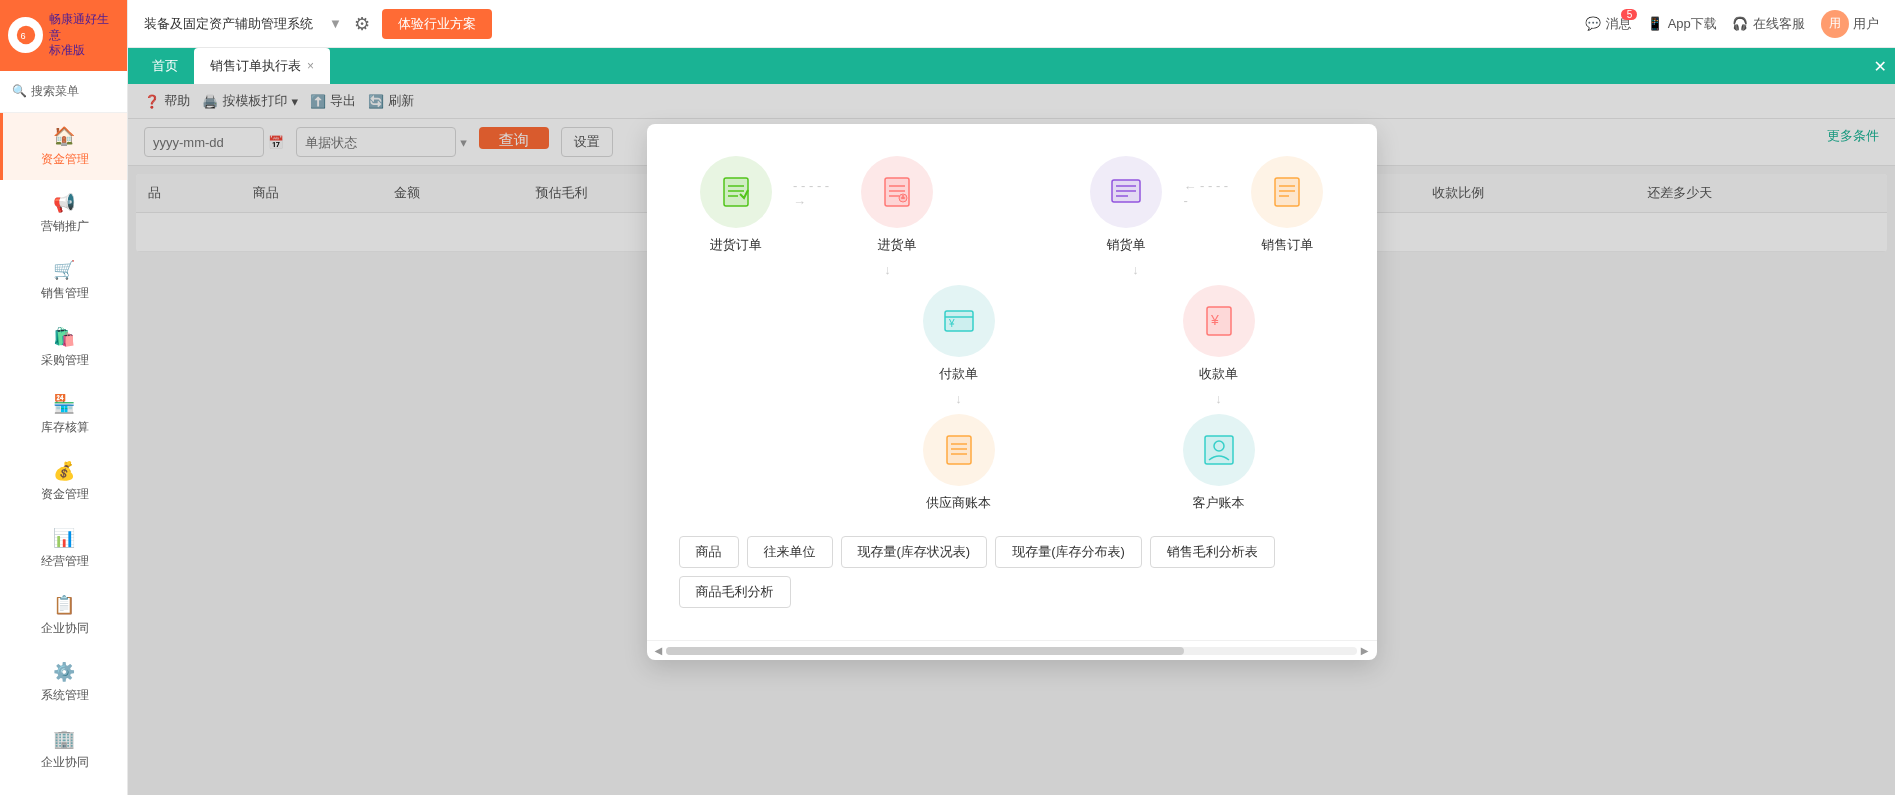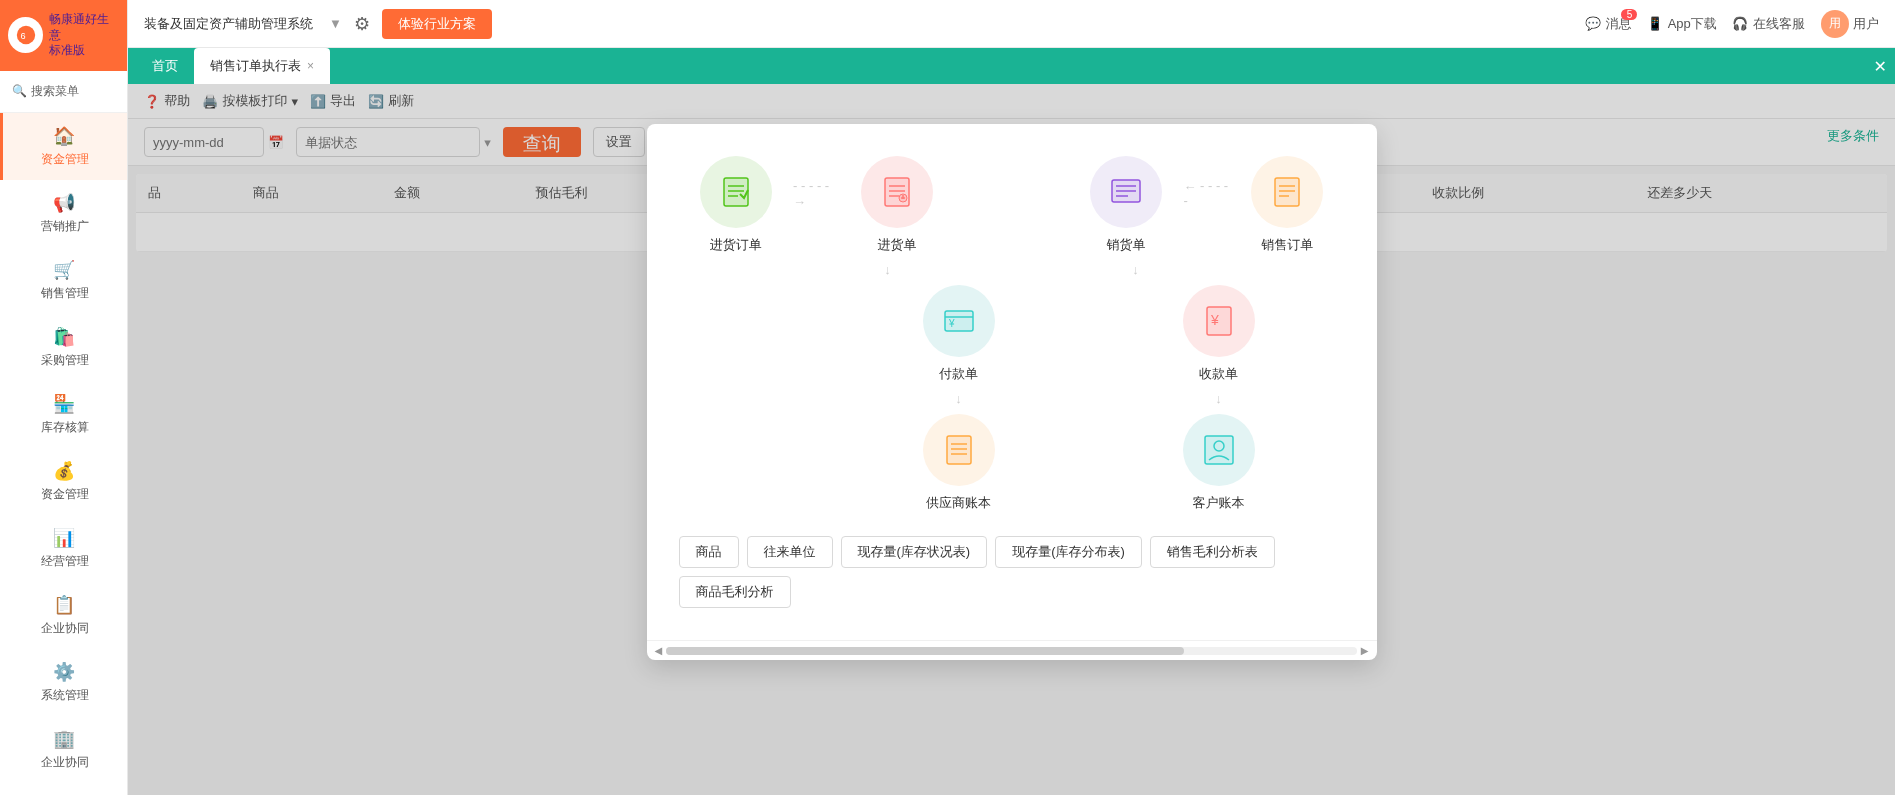--- a/index.html
+++ b/index.html
@@ -46,25 +46,25 @@
 
     
     .page-area { flex: 1; background: #f5f5f5; position: relative; overflow: hidden; }
 
     
     .page-toolbar { background: #fff; padding: 8px 16px; display: flex; align-items: center; gap: 12px; border-bottom: 1px solid #e8e8e8; }
     .toolbar-btn { display: flex; align-items: center; gap: 4px; color: #555; font-size: 13px; cursor: pointer; background: none; border: none; }
 
     
     .filter-area { background: #fff; padding: 8px 16px; display: flex; align-items: flex-start; gap: 12px; border-bottom: 1px solid #e8e8e8; flex-wrap: wrap; }
-    .filter-input { border: 1px solid #d9d9d9; border-radius: 4px; padding: 4px 8px; height: 30px; font-size: 13px; color: #333; width: 184px; }
+    .filter-input { border: 1px solid #d9d9d9; border-radius: 4px; padding: 4px 8px; height: 30px; font-size: 13px; color: #333; width: 160px; }
     .filter-date { display: flex; align-items: center; gap: 4px; }
     .date-input { border: 1px solid #d9d9d9; border-radius: 4px; padding: 4px 8px; height: 30px; font-size: 13px; color: #999; width: 120px; }
     .date-icon { color: #999; cursor: pointer; }
-    .query-btn { background: #ff6b35; color: #fff; border: none; padding: 4px 20px; height: 30px; border-radius: 4px; cursor: pointer; font-size: 19px; }
+    .query-btn { background: #ff6b35; color: #fff; border: none; padding: 4px 20px; height: 22px; border-radius: 4px; cursor: pointer; font-size: 15px; }
     .more-conditions { color: #1ab394; font-size: 13px; cursor: pointer; margin-left: auto; }
     .settings-btn-small { background: #fff; border: 1px solid #d9d9d9; color: #555; padding: 4px 12px; height: 30px; border-radius: 4px; cursor: pointer; font-size: 13px; }
 
     
     .table-area { background: #fff; margin: 8px; border-radius: 4px; overflow: auto; }
     .data-table { width: 100%; border-collapse: collapse; font-size: 13px; }
     .data-table th { background: #fafafa; padding: 10px 12px; text-align: left; color: #555; font-weight: 500; border-bottom: 1px solid #e8e8e8; white-space: nowrap; }
     .data-table td { padding: 10px 12px; border-bottom: 1px solid #f0f0f0; color: #333; white-space: nowrap; }
     .empty-data { text-align: center; padding: 60px; color: #999; font-size: 14px; }
 

